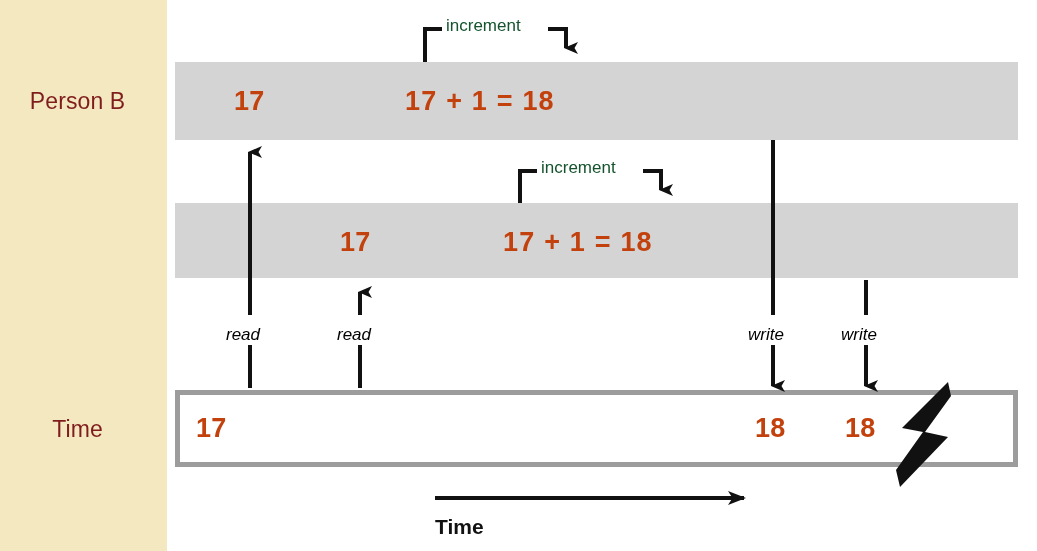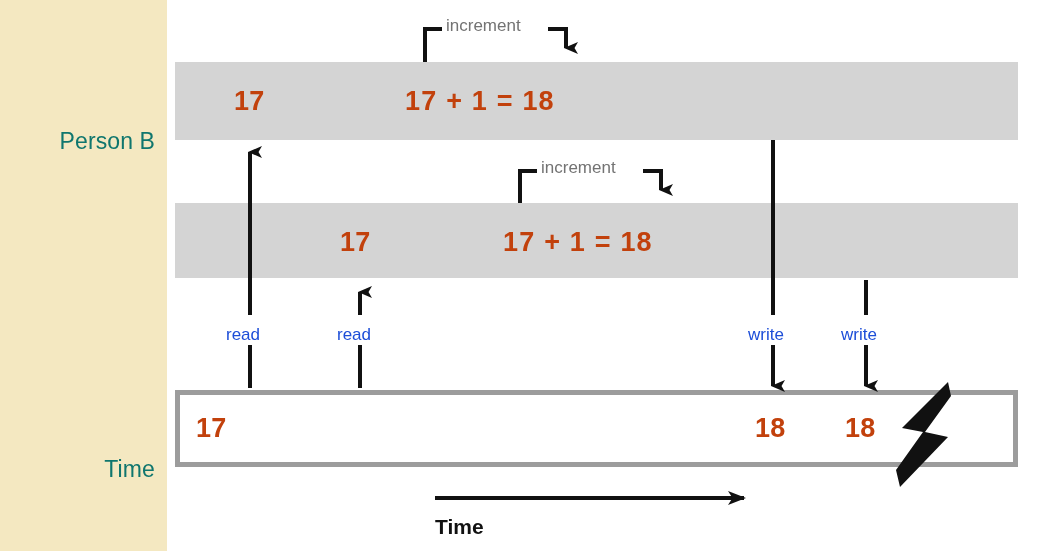--- a/index.html
+++ b/index.html
@@ -11,25 +11,24 @@
   }
   #stage{position:relative;width:1037px;height:551px;background:#ffffff;}
 
   .sidebar{
     position:absolute;left:0;top:0;width:167px;height:551px;
     background:#f4e8c1;
   }
   .row-label{
     position:absolute;
     width:155px;
-    text-align:right;
+    text-align:center;
     font-size:23px;
-    color:#0f766e;
+    color:#7f1d1d;
     letter-spacing:0.1px;
-    margin-top:40px;
   }
   #label-person-b{left:0;top:88px;}
   #label-person-a{left:0;top:229px;}
   #label-bank{left:0;top:416px;}
 
   .lane{
     position:absolute;left:175px;width:843px;
     background:#d4d4d4;
   }
   #lane-person-b{top:62px;height:78px;}
@@ -55,28 +54,29 @@
   #val-a-initial{left:340px;top:227px;}
   #eq-b{left:405px;top:86px;letter-spacing:1.2px;}
   #eq-a{left:503px;top:227px;letter-spacing:1.2px;}
   #bank-17{left:196px;top:413px;}
   #bank-18a{left:755px;top:413px;}
   #bank-18b{left:845px;top:413px;}
 
   .small-label{
     position:absolute;
     font-size:17px;
-    color:#737373;
+    color:#14532d;
     white-space:nowrap;
   }
   .op-label{
     position:absolute;
     font-size:17px;
-    color:#1d4ed8;
+    color:#000000;
     white-space:nowrap;
+    font-style:italic;
   }
   #read-1{left:226px;top:325px;}
   #read-2{left:337px;top:325px;}
   #write-1{left:748px;top:325px;}
   #write-2{left:841px;top:325px;}
   #inc-label-b{left:446px;top:16px;}
   #inc-label-a{left:541px;top:158px;}
 
   .time-label{
     position:absolute;left:0;top:515px;width:1037px;

